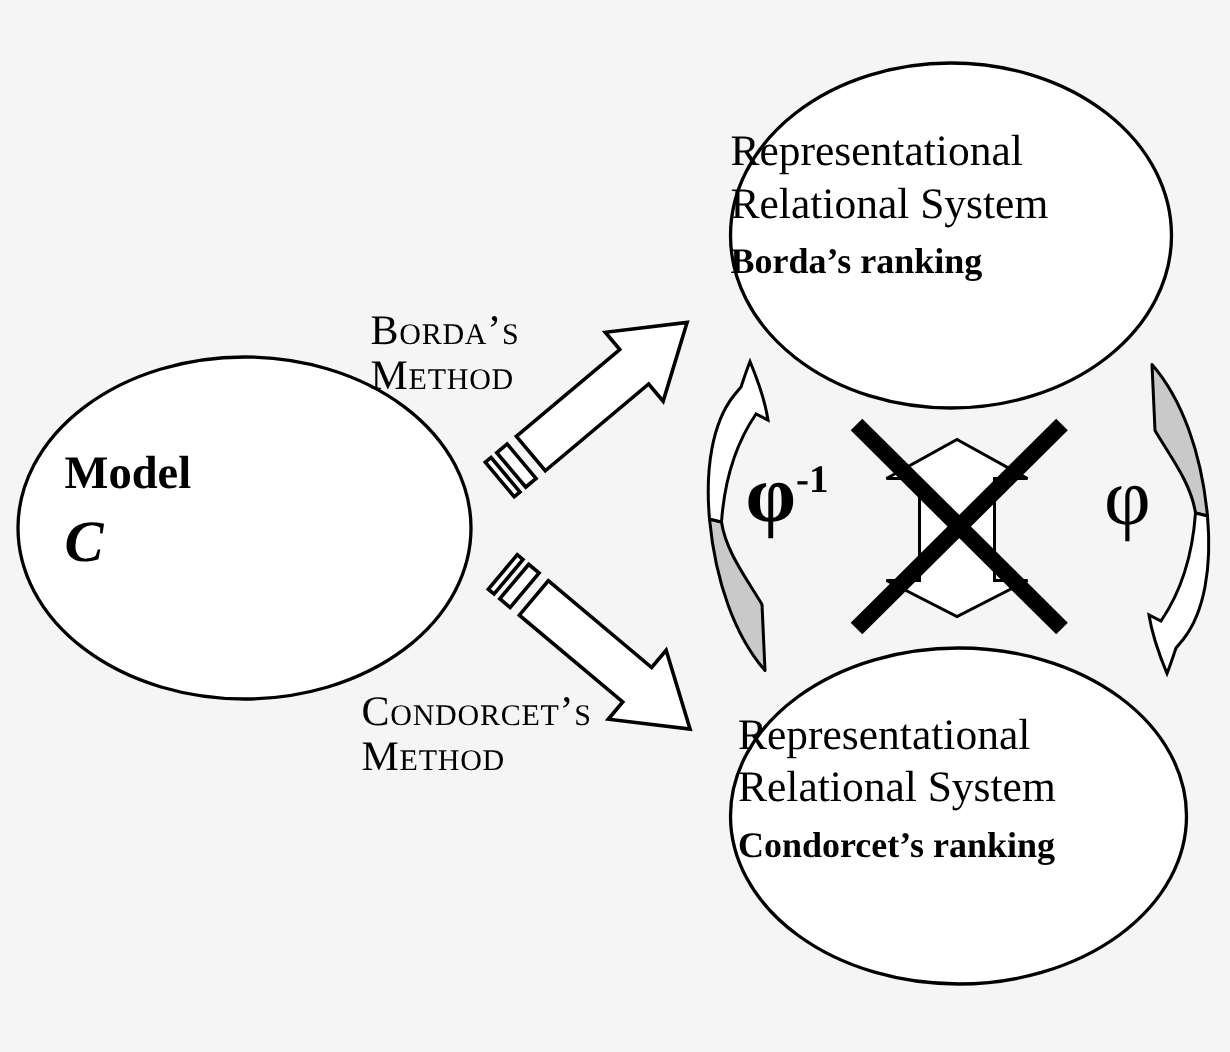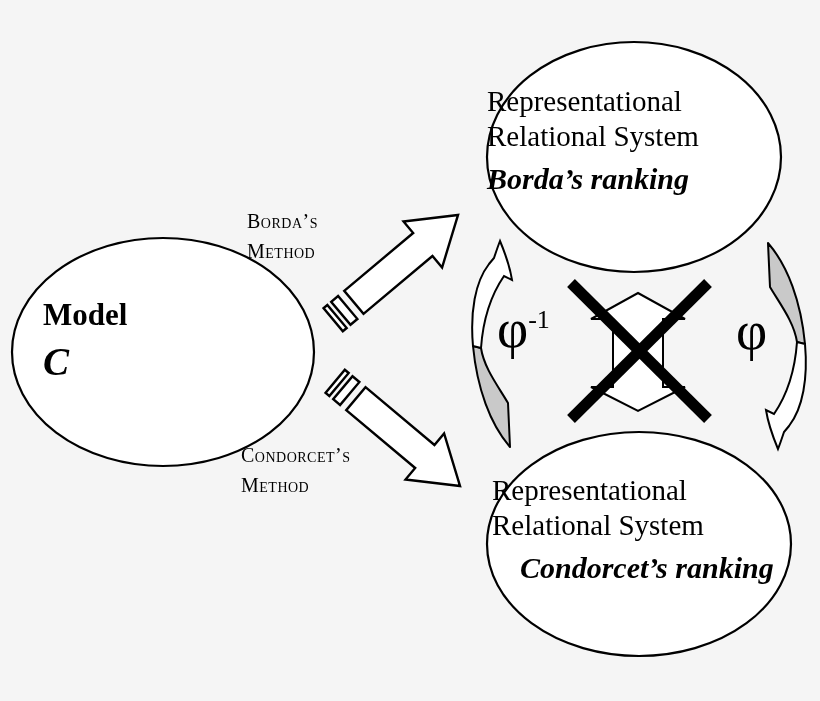--- a/index.html
+++ b/index.html
@@ -22,30 +22,30 @@
   .stage svg { position: absolute; left: 0; top: 0; }
   .shape { fill: var(--fill); stroke: var(--outline); stroke-width: 2.4; stroke-linejoin: miter; }
   .ellipse-shape { fill: var(--fill); stroke: var(--outline); stroke-width: 2.2; }
   .shade-part { fill: var(--shade); stroke: var(--outline); stroke-width: 2; stroke-linejoin: round; }
   .thin-shape { fill: var(--fill); stroke: var(--outline); stroke-width: 2; }
   .x-stroke { stroke: var(--outline); stroke-width: 11; stroke-linecap: butt; }
 
   .txt { position: absolute; white-space: nowrap; }
   .model-title   { left: 43px;  top: 297px; width: 240px; font-size: 31px; font-weight: bold; }
   .model-symbol  { left: 43px;  top: 339px; width: 240px; font-size: 39px; font-weight: 700; font-style: italic; }
-  .method-label  { font-variant: small-caps; font-size: 20px; line-height: 30px; letter-spacing: 0.5px; }
+  .method-label  { font-variant: small-caps; font-size: 28px; line-height: 30px; letter-spacing: 0.5px; }
   .borda-method      { left: 247px; top: 206px; width: 162px; }
-  .condorcet-method  { left: 241px; top: 440px; width: 164px; }
+  .condorcet-method  { left: 241px; top: 460px; width: 164px; }
   .system-label  { font-size: 29px; line-height: 35px; width: 294px; }
   .system-top    { left: 487px; top: 84px; }
   .system-bottom { left: 492px; top: 473px; }
-  .ranking-label { font-size: 30px; font-weight: 700; font-style: italic; width: 294px; }
+  .ranking-label { font-size: 24px; font-weight: 700; width: 294px; }
   .ranking-top    { left: 487px; top: 162px; }
-  .ranking-bottom { left: 520px; top: 551px; }
-  .phi-inverse { left: 497px; top: 302px; font-size: 54px; line-height: 1; }
+  .ranking-bottom { left: 492px; top: 551px; }
+  .phi-inverse { left: 497px; top: 302px; font-size: 54px; line-height: 1; font-weight: bold; }
   .phi-inverse sup { font-size: 26px; }
   .phi { left: 736px; top: 304px; width: 60px; font-size: 54px; line-height: 1; }
 </style>
 </head>
 <body>
 
 <div class="stage">
 
   <svg width="820" height="701" viewBox="0 0 820 701">
     <defs>

